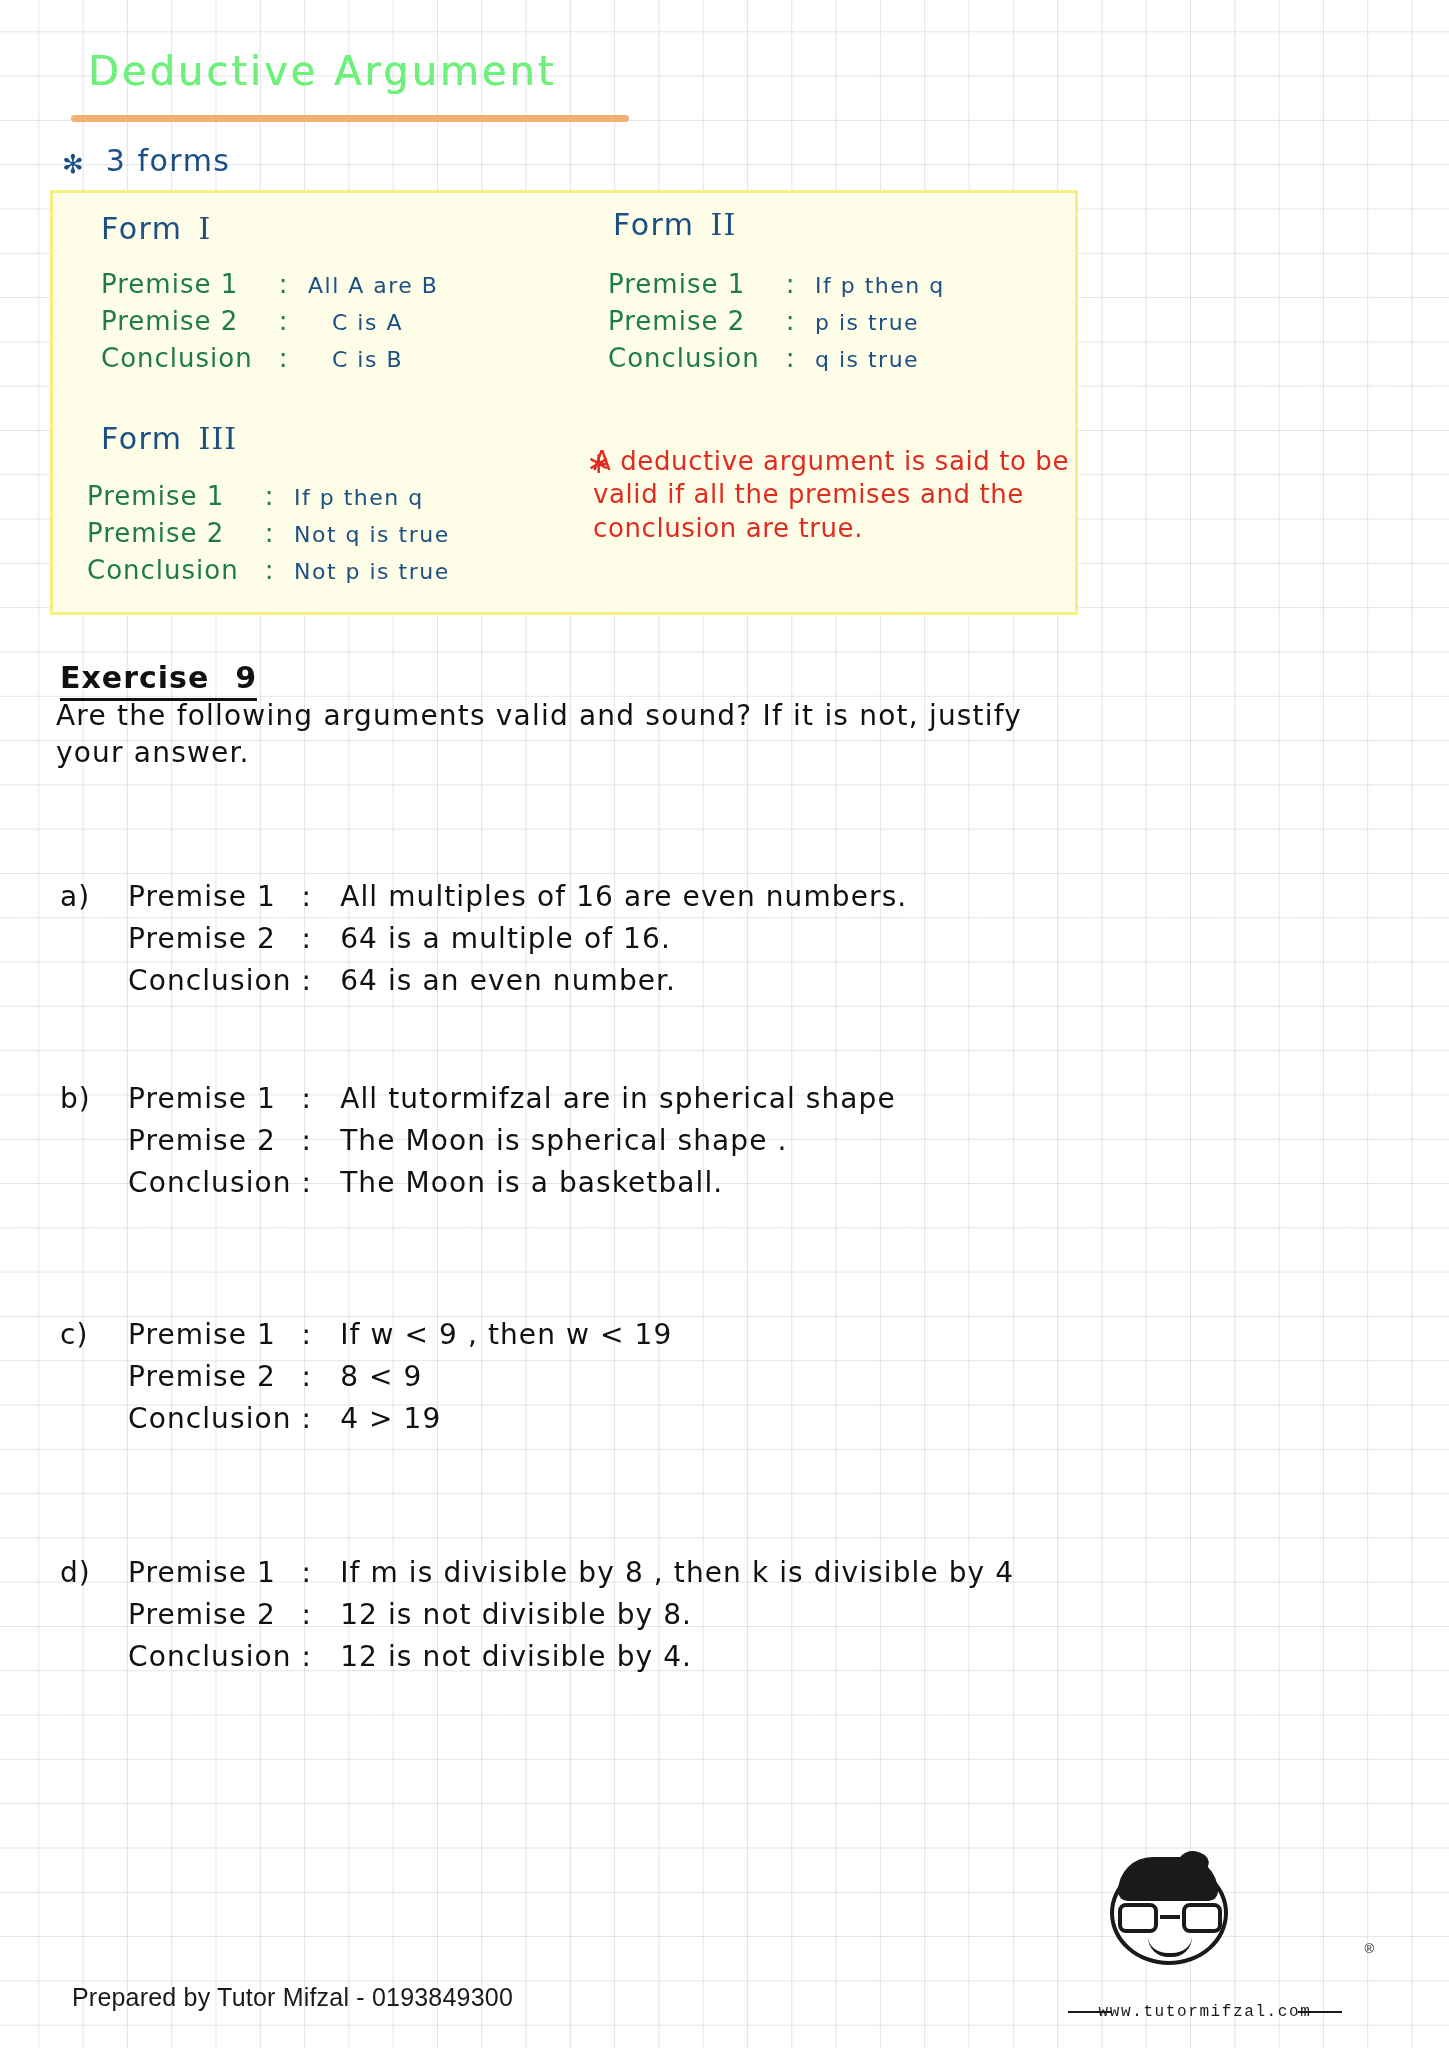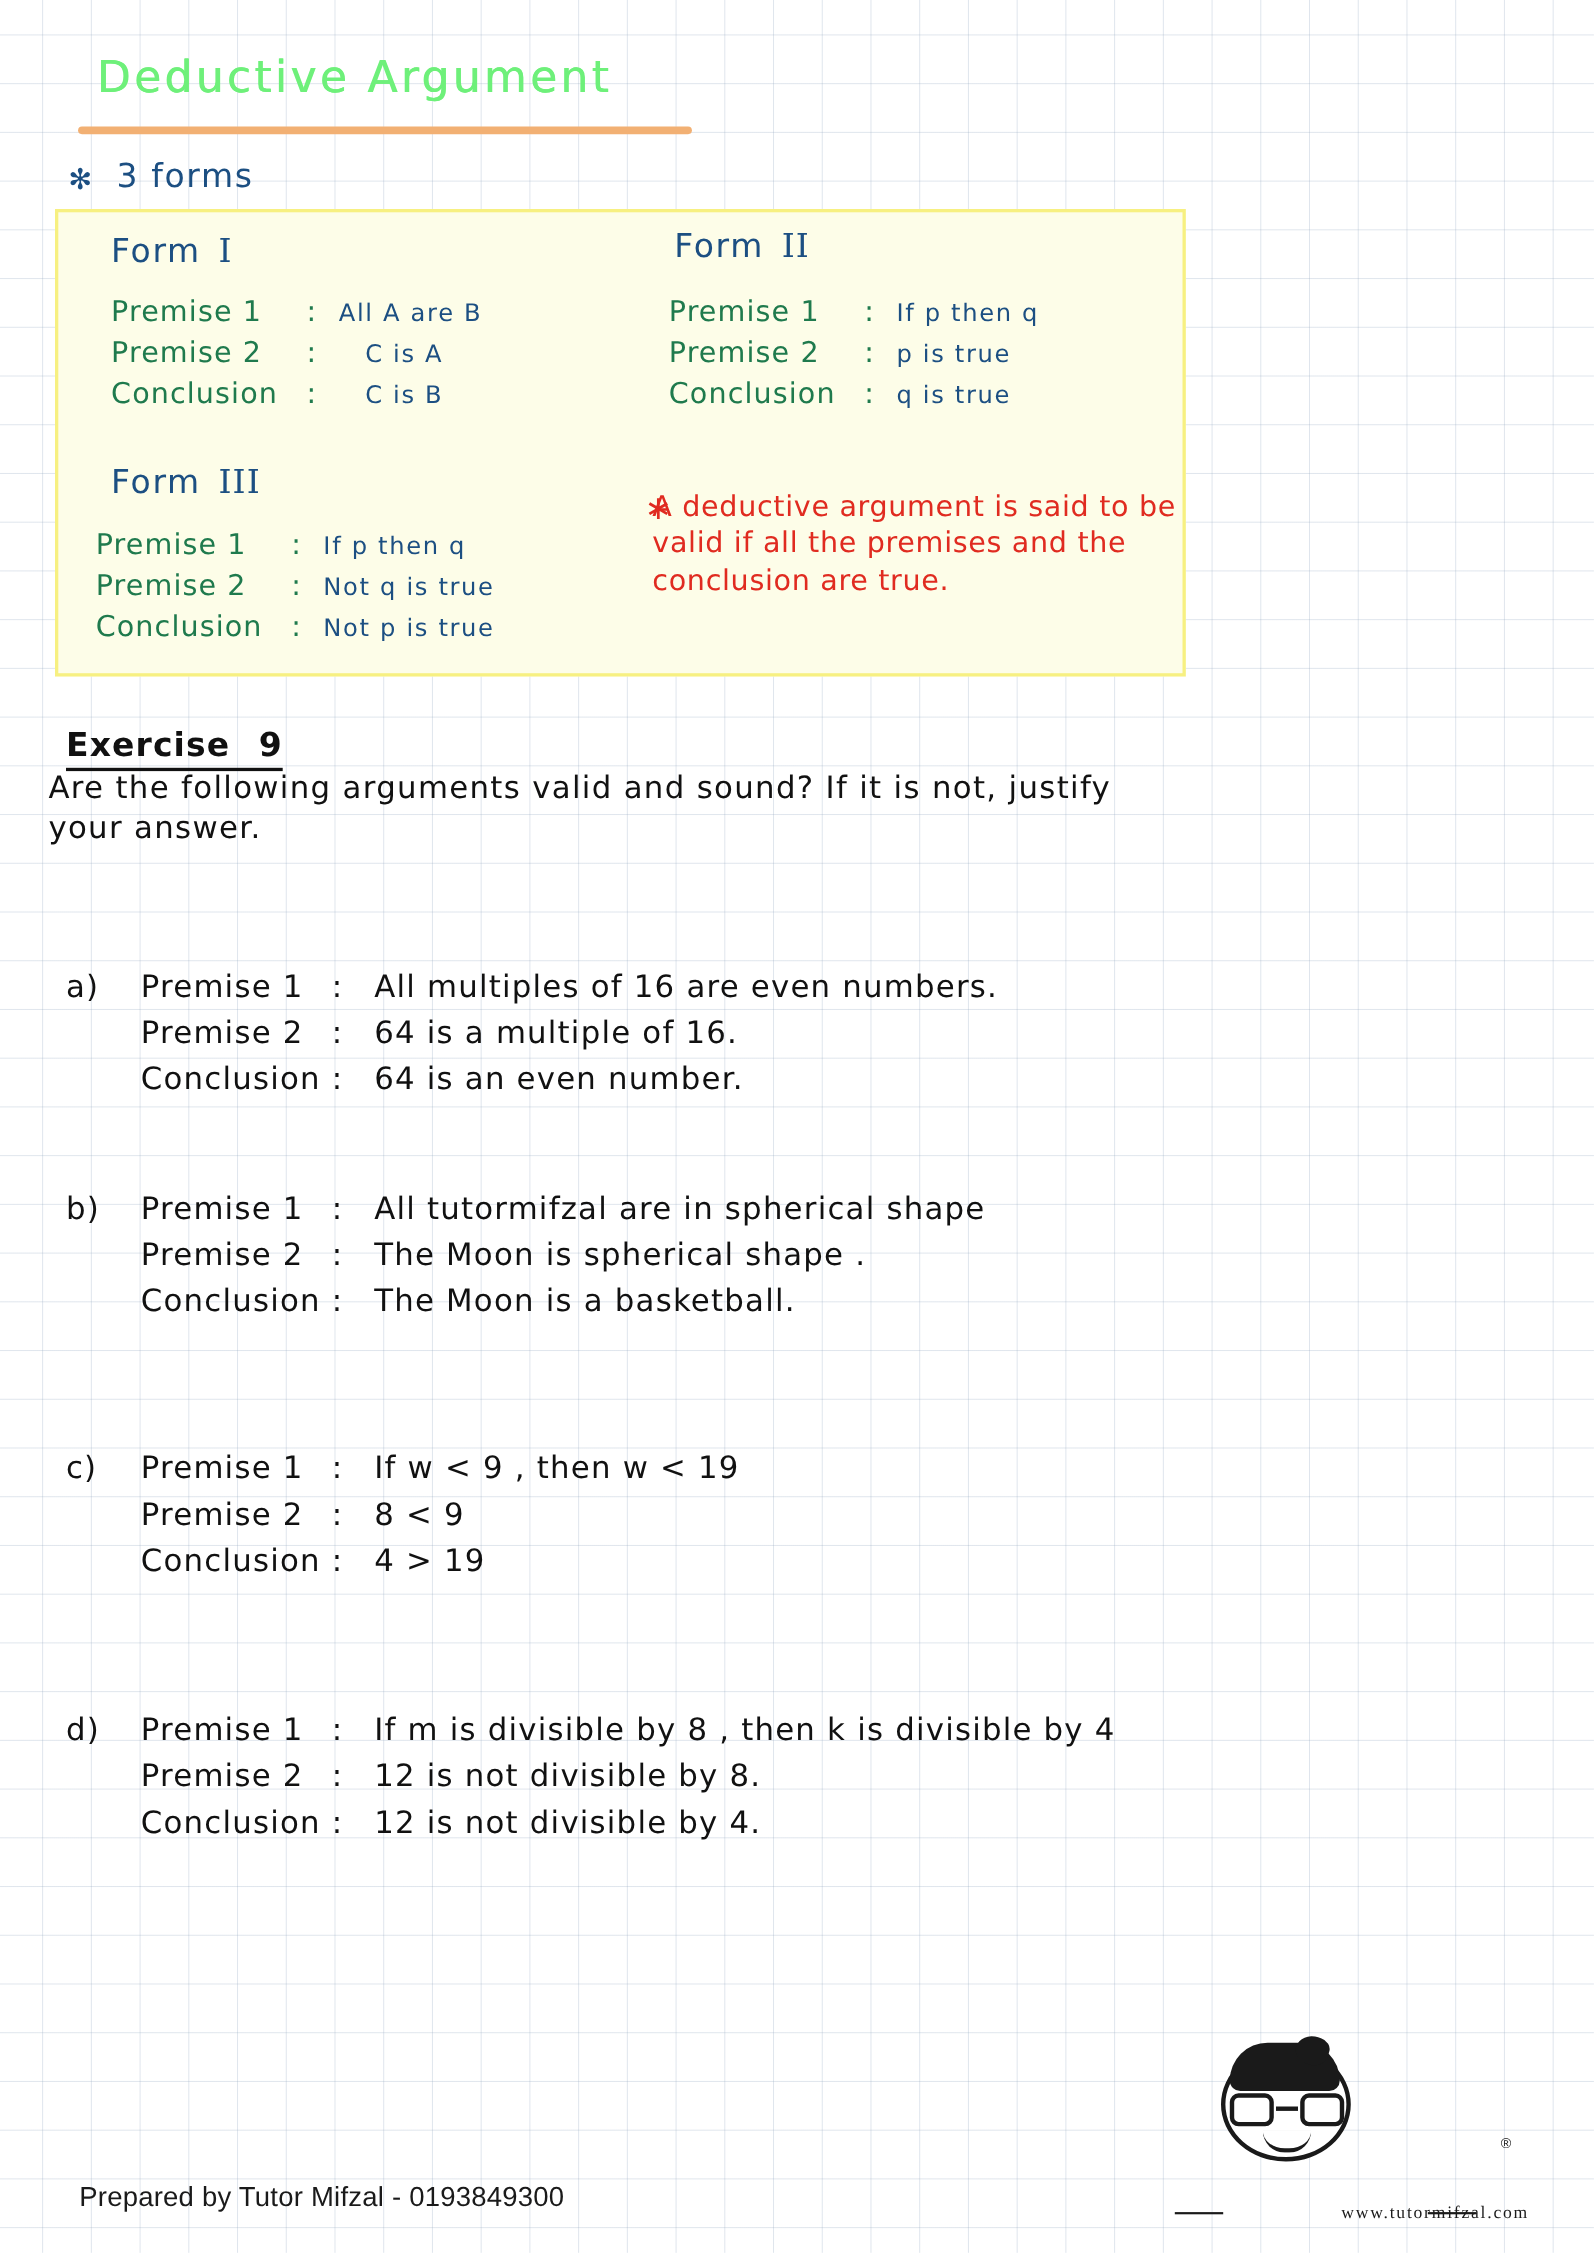--- a/index.html
+++ b/index.html
@@ -168,21 +168,21 @@
     display: inline-block;
     border-bottom: 3px solid #111111;
     padding-bottom: 3px;
     white-space: nowrap;
     font-weight: bold;
   }
   #exercise-title .exnum { margin-left: 26px; }
 
   #exercise-q {
     position: absolute;
-    left: 44px;
+    left: 56px;
     top: 698px;
     width: 1010px;
     color: #111111;
     font-size: 28px;
     line-height: 1.32;
     letter-spacing: 1.2px;
   }
 
   
   .qitem {
@@ -330,22 +330,22 @@
     top: 86px;
     font-size: 13px;
     font-family: "Liberation Sans", sans-serif;
     color: #1a1a1a;
   }
   #logo-url {
     position: absolute;
     left: 0;
     top: 148px;
     width: 370px;
-    text-align: right;
-    font-family: Liberation Serif, serif;
+    text-align: center;
+    font-family: Liberation Mono, monospace;
     font-size: 16px;
     color: #1a1a1a;
     letter-spacing: 1.6px;
   }
   #logo-url-line-l, #logo-url-line-r {
     position: absolute;
     top: 156px;
     height: 2px;
     background: #1a1a1a;
     width: 44px;

